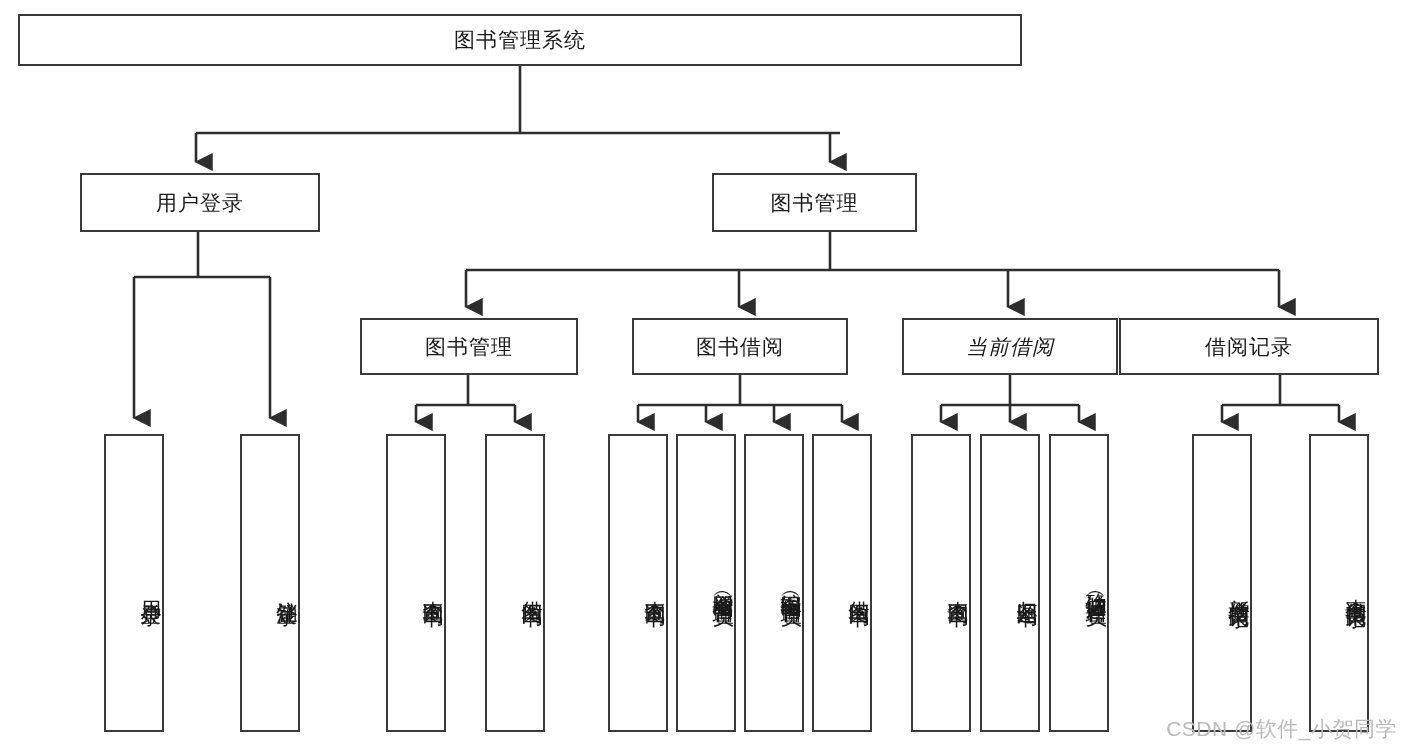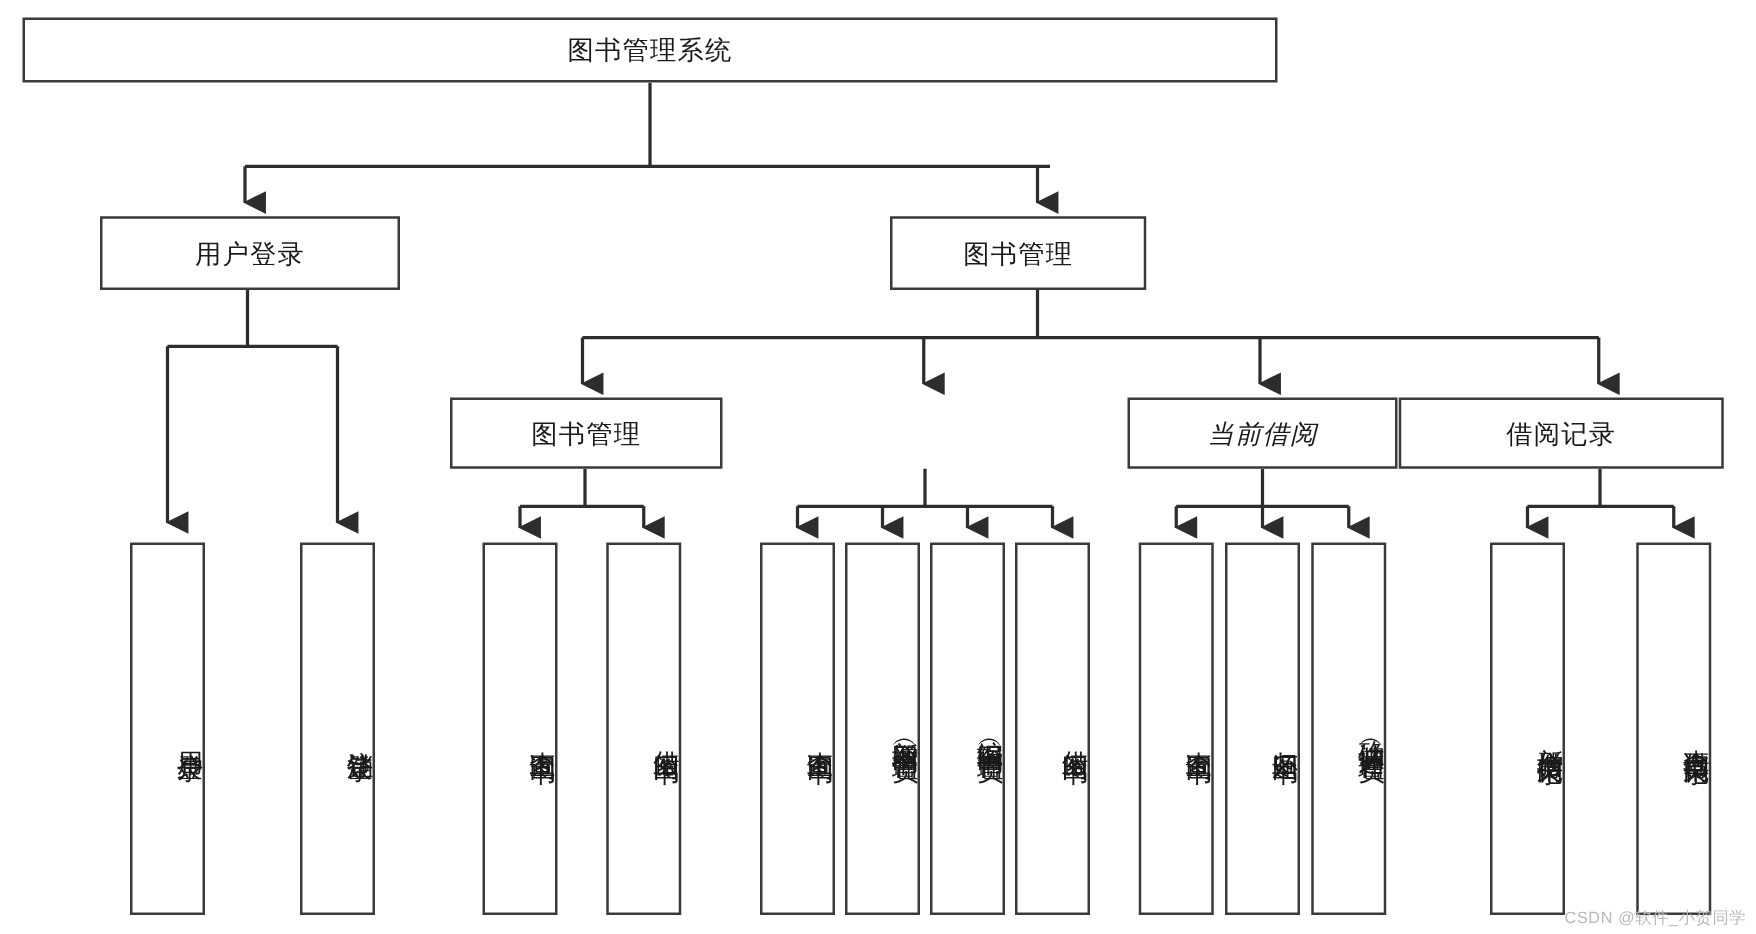--- a/index.html
+++ b/index.html
@@ -49,21 +49,21 @@
     left: 0;
     top: 0;
     width: 1405px;
     height: 747px;
     pointer-events: none;
   }
   .watermark {
     position: absolute;
     right: 8px;
     bottom: 4px;
-    font-size: 13px;
+    font-size: 21px;
     color: #b9b9b9;
     white-space: nowrap;
     letter-spacing: 0.5px;
   }
 </style>
 </head>
 <body>
 
 <div id="canvas">
 
@@ -124,20 +124,23 @@
   <div class="node horiz" style="left:80px; top:173px; width:240px; height:59px;">
     <span>用户登录</span>
   </div>
   <div class="node horiz" style="left:712px; top:173px; width:205px; height:59px;">
     <span>图书管理</span>
   </div>
 
   <div class="node horiz" style="left:360px; top:318px; width:218px; height:57px;">
     <span>图书管理</span>
   </div>
+  <div class="node horiz" style="left:632px; top:318px; width:216px; height:57px;">
+    <span>图书借阅</span>
+  </div>
   <div class="node horiz" style="left:902px; top:318px; width:216px; height:57px;font-style:italic;">
     <span>当前借阅</span>
   </div>
   <div class="node horiz" style="left:1119px; top:318px; width:260px; height:57px;">
     <span>借阅记录</span>
   </div>
 
   <div class="node vert" style="left:104px; top:434px; width:60px; height:298px;">
     <span>用户登录</span>
   </div>

